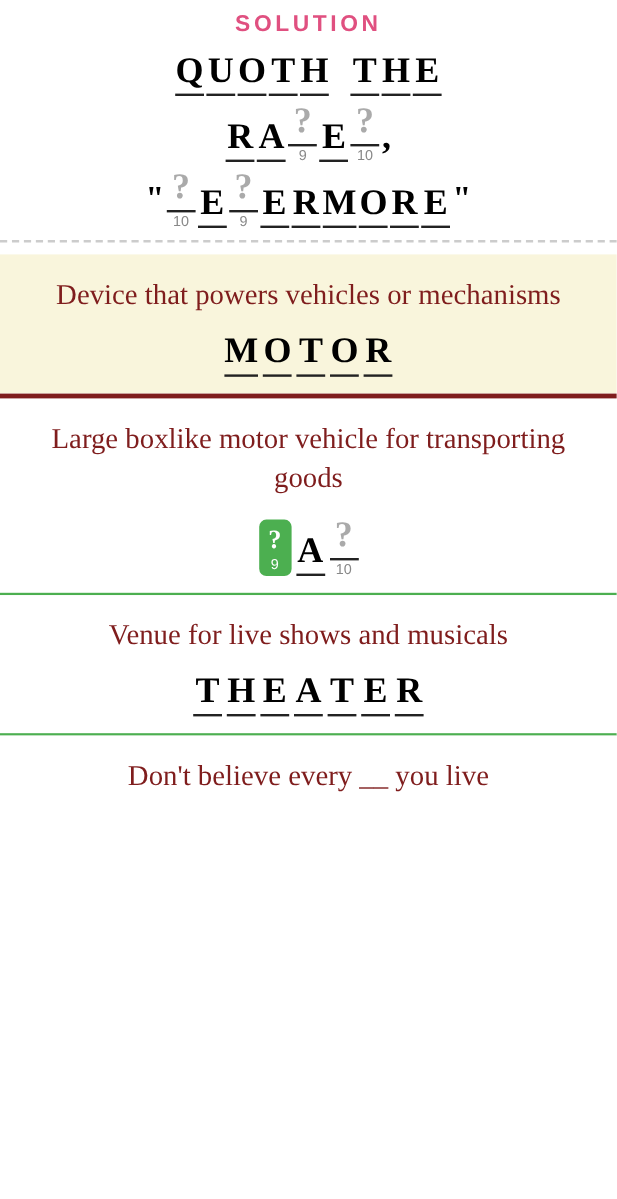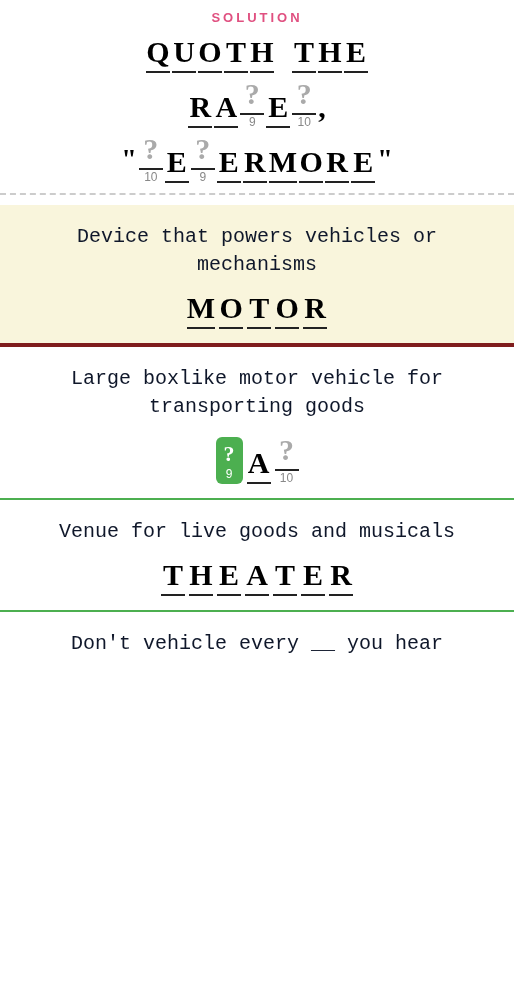--- a/index.html
+++ b/index.html
@@ -8,21 +8,21 @@
       min-height: 999px;
       background: #fff;
       font-family: Georgia, 'Times New Roman', serif;
       overflow-x: hidden;
     }
 
     .solution-header {
       text-align: center;
       padding: 10px 0 6px;
       letter-spacing: 3px;
-      font-size: 13px;
+      font-size: 19px;
       color: #e05080;
       font-family: Arial, sans-serif;
       font-weight: 600;
     }
 
     .letter-block {
       display: inline-flex;
       flex-direction: column;
       align-items: center;
       justify-content: flex-end;
@@ -96,23 +96,23 @@
     .clue-section {
       padding: 18px 20px 14px;
       text-align: center;
     }
 
     .clue-section.yellow-bg {
       background: #f9f5dc;
     }
 
     .clue-text {
-      font-size: 20px;
-      color: #0f172a;
-      font-family: Liberation Mono, monospace;
+      font-size: 24px;
+      color: #7f1d1d;
+      font-family: Liberation Serif, serif;
       margin-bottom: 12px;
       line-height: 1.4;
     }
 
     .answer-line {
       display: flex;
       justify-content: center;
       align-items: flex-end;
       gap: 4px;
       flex-wrap: wrap;
@@ -281,21 +281,21 @@
       <span class="letter-underline" style="font-size:30px;">A</span>
     </div>
     <div class="letter-block">
       <span class="letter-underline question-mark" style="font-size:30px;">?</span>
       <span class="number-sub">10</span>
     </div>
   </div>
 </div>
 
 <div class="bottom-section section-bottom-border">
-  <div class="clue-text">Venue for live goods and musicals</div>
+  <div class="clue-text">Venue for live shows and musicals</div>
   <div class="answer-line">
     <div class="letter-block">
       <span class="letter-underline" style="font-size:30px;">T</span>
     </div>
     <div class="letter-block">
       <span class="letter-underline" style="font-size:30px;">H</span>
     </div>
     <div class="letter-block">
       <span class="letter-underline" style="font-size:30px;">E</span>
     </div>
@@ -308,14 +308,14 @@
     <div class="letter-block">
       <span class="letter-underline" style="font-size:30px;">E</span>
     </div>
     <div class="letter-block">
       <span class="letter-underline" style="font-size:30px;">R</span>
     </div>
   </div>
 </div>
 
 <div class="bottom-section">
-  <div class="clue-text">Don't vehicle every __ you hear</div>
+  <div class="clue-text">Don't believe every __ you live</div>
 </div>
 
 </body></html>

